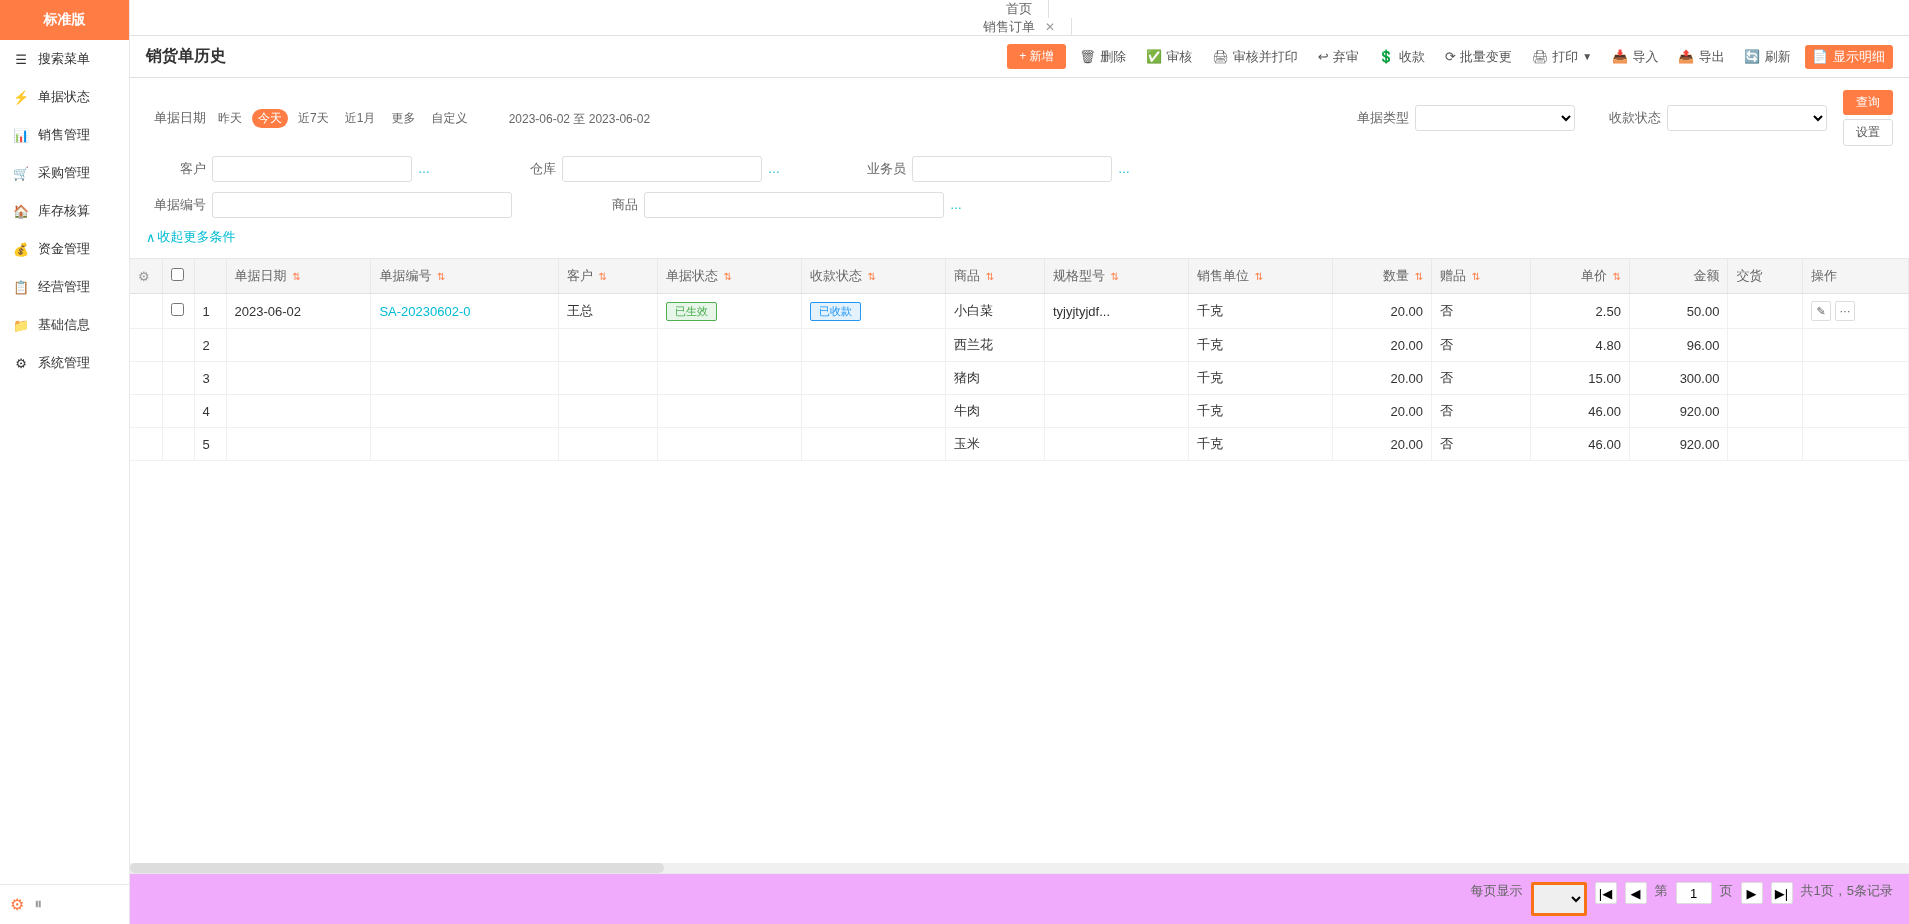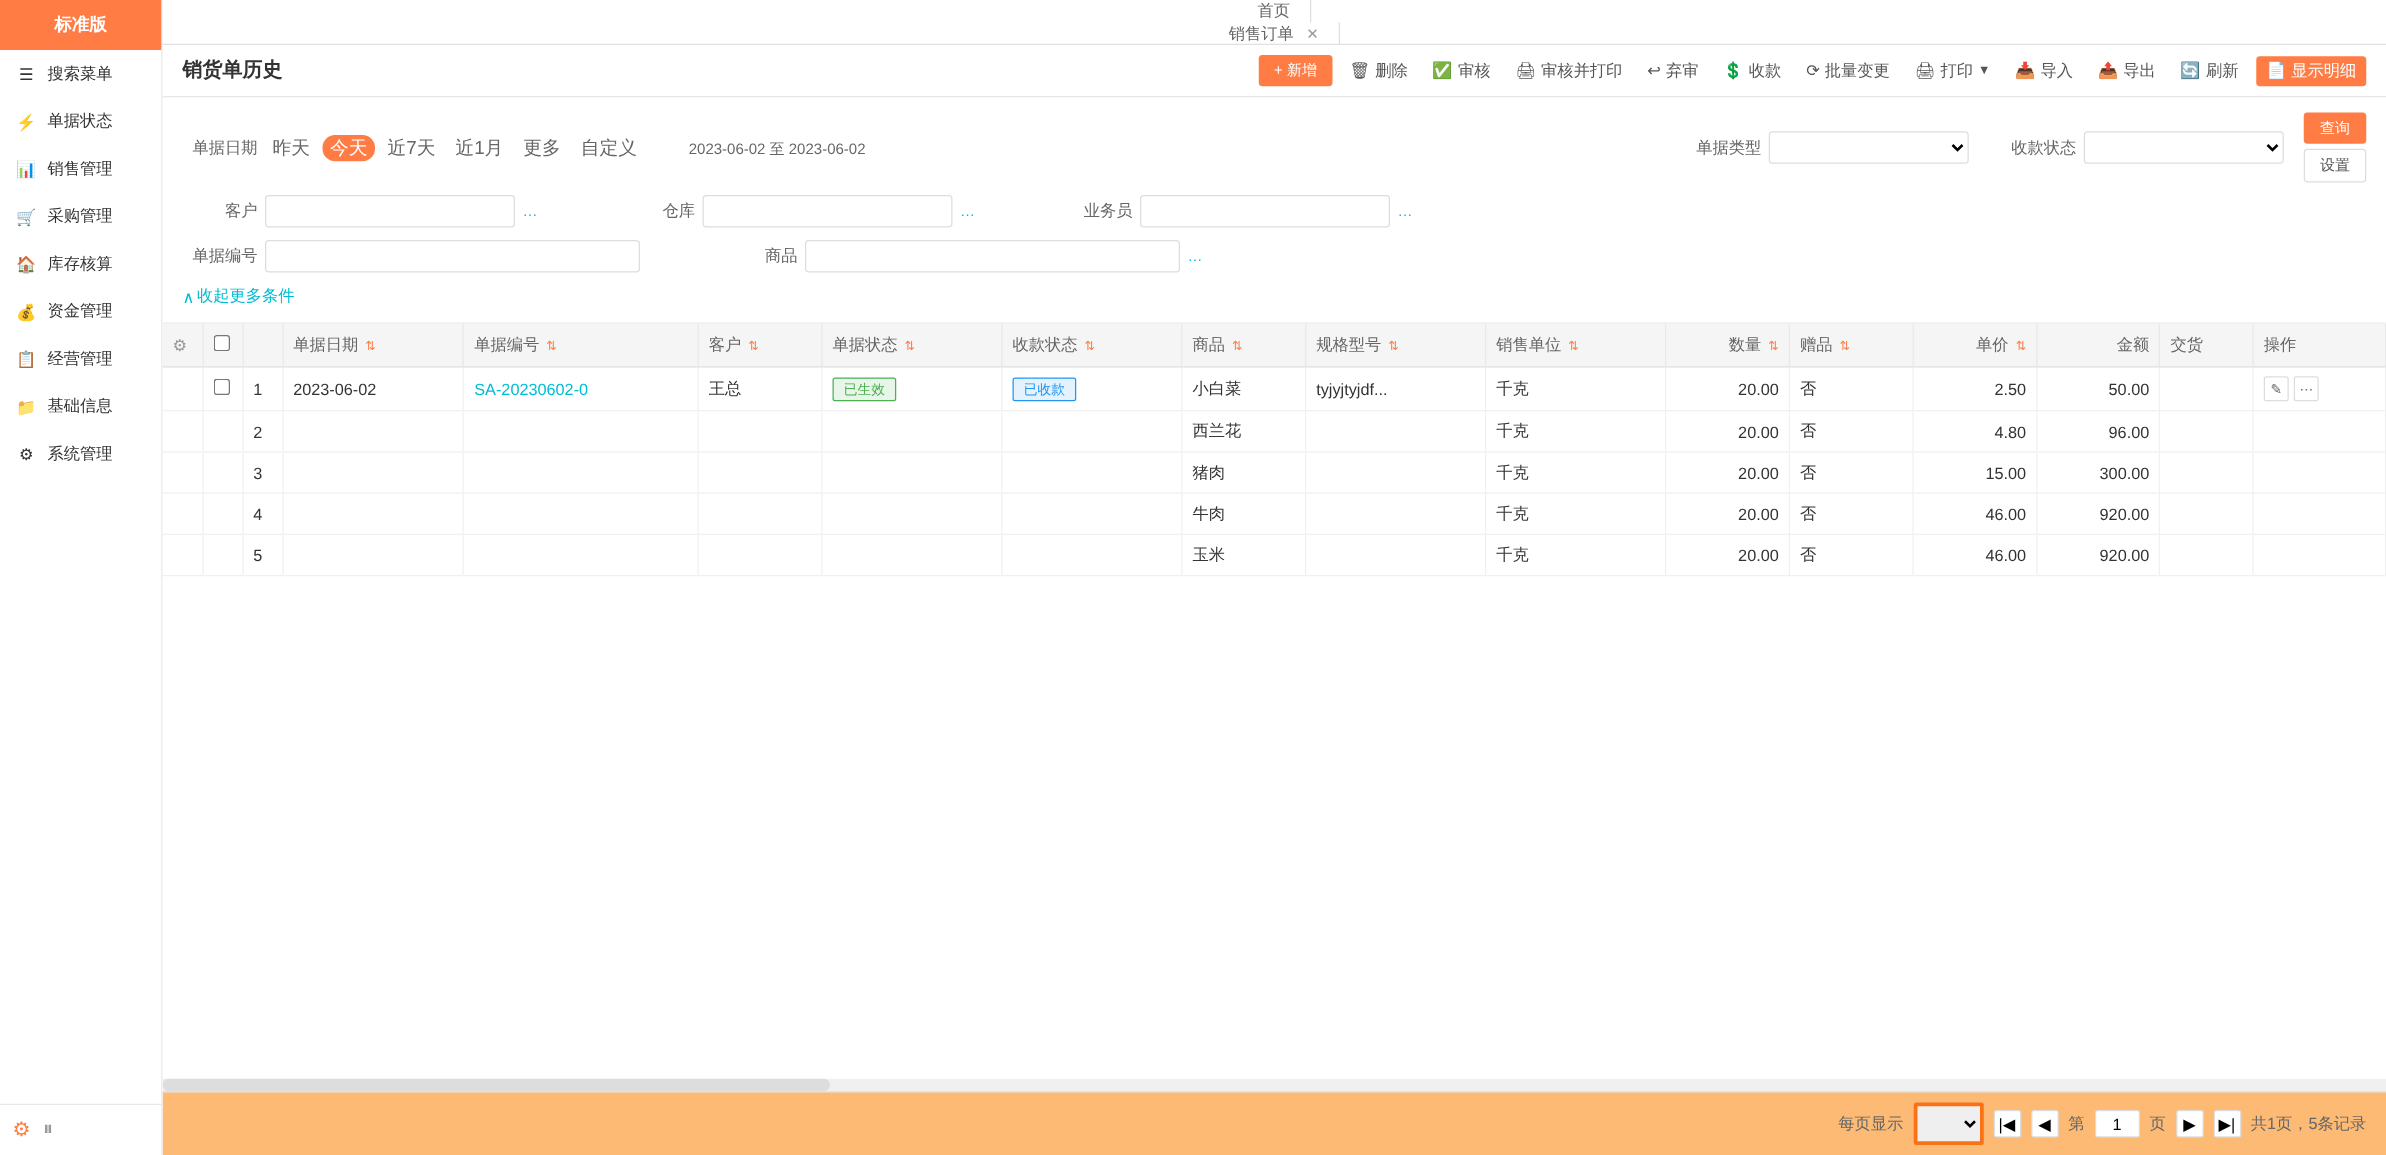--- a/index.html
+++ b/index.html
@@ -29,21 +29,21 @@
     .btn-orange { background: #ff7c45; color: #fff; border: none; padding: 4px 12px; border-radius: 3px; cursor: pointer; font-size: 12px; }
     .btn-white { background: #fff; color: #555; border: 1px solid #ddd; padding: 4px 12px; border-radius: 3px; cursor: pointer; font-size: 12px; }
 
     
     .search-panel { background: #fff; padding: 12px 16px; border-bottom: 1px solid #e8e8e8; }
     .search-row { display: flex; align-items: center; gap: 16px; margin-bottom: 10px; flex-wrap: wrap; }
     .search-field { display: flex; align-items: center; gap: 6px; }
     .search-label { color: #666; white-space: nowrap; width: 60px; text-align: right; }
     .search-input { border: 1px solid #ddd; border-radius: 3px; padding: 3px 8px; color: #333; min-width: 120px; height: 26px; outline: none; }
     .date-group { display: flex; align-items: center; gap: 4px; }
-    .date-tag { padding: 1px 6px; border-radius: 10px; cursor: pointer; font-size: 15px; color: #666; }
+    .date-tag { padding: 1px 6px; border-radius: 10px; cursor: pointer; font-size: 12px; color: #666; }
     .date-tag.active { background: #ff7c45; color: #fff; border-radius: 10px; }
     .date-range { color: #666; font-size: 12px; margin-top: 2px; }
     .select-field { border: 1px solid #ddd; border-radius: 3px; padding: 3px 8px; min-width: 160px; height: 26px; background: #fff; }
     .ellipsis-btn { color: #00bcd4; cursor: pointer; font-size: 12px; }
     .collapse-btn { color: #00bcd4; cursor: pointer; font-size: 12px; display: flex; align-items: center; gap: 2px; }
 
     
     .table-container { flex: 1; overflow: auto; background: #fff; margin: 0; }
     table { width: 100%; border-collapse: collapse; font-size: 12px; }
     thead tr { background: #f5f5f5; }
@@ -57,21 +57,21 @@
     .link-text { color: #00bcd4; cursor: pointer; margin-top: 39px; }
     .table-action { display: flex; gap: 4px; }
     .action-icon { width: 20px; height: 20px; display: inline-flex; align-items: center; justify-content: center; cursor: pointer; color: #666; border: 1px solid #ddd; border-radius: 2px; font-size: 11px; }
     .config-icon { color: #999; cursor: pointer; }
 
     
     .table-footer { background: #fffdf0; border-top: 1px solid #e8e8e8; padding: 6px 8px; display: flex; align-items: center; font-size: 12px; color: #333; }
     .total-label { width: 180px; padding-left: 8px; color: #666; }
 
     
-    .pagination-bar { background: #fdba74; border-top: 1px solid #e8e8e8; padding: 8px 16px; display: flex; align-items: center; justify-content: flex-end; gap: 8px; font-size: 12px; color: #666; }
+    .pagination-bar { background: #f0abfc; border-top: 1px solid #e8e8e8; padding: 8px 16px; display: flex; align-items: flex-start; justify-content: flex-end; gap: 8px; font-size: 12px; color: #666; }
     .page-btn { width: 22px; height: 22px; display: inline-flex; align-items: center; justify-content: center; border: 1px solid #ddd; cursor: pointer; border-radius: 2px; background: #fff; }
     .page-input { width: 36px; height: 22px; border: 1px solid #ddd; text-align: center; outline: none; border-radius: 2px; }
     .per-page-select { border: 3px solid #f97316; padding: 14px 4px; height: 22px; border-radius: 2px; }
 
     
     .scroll-bar { height: 10px; background: #f0f0f0; margin: 0; }
     .scroll-track { height: 10px; background: #ddd; width: 30%; border-radius: 5px; }
     .inner-page { background: #fff; margin: 0; flex: 1; display: flex; flex-direction: column; overflow: hidden; }
   </style>
 </head>

